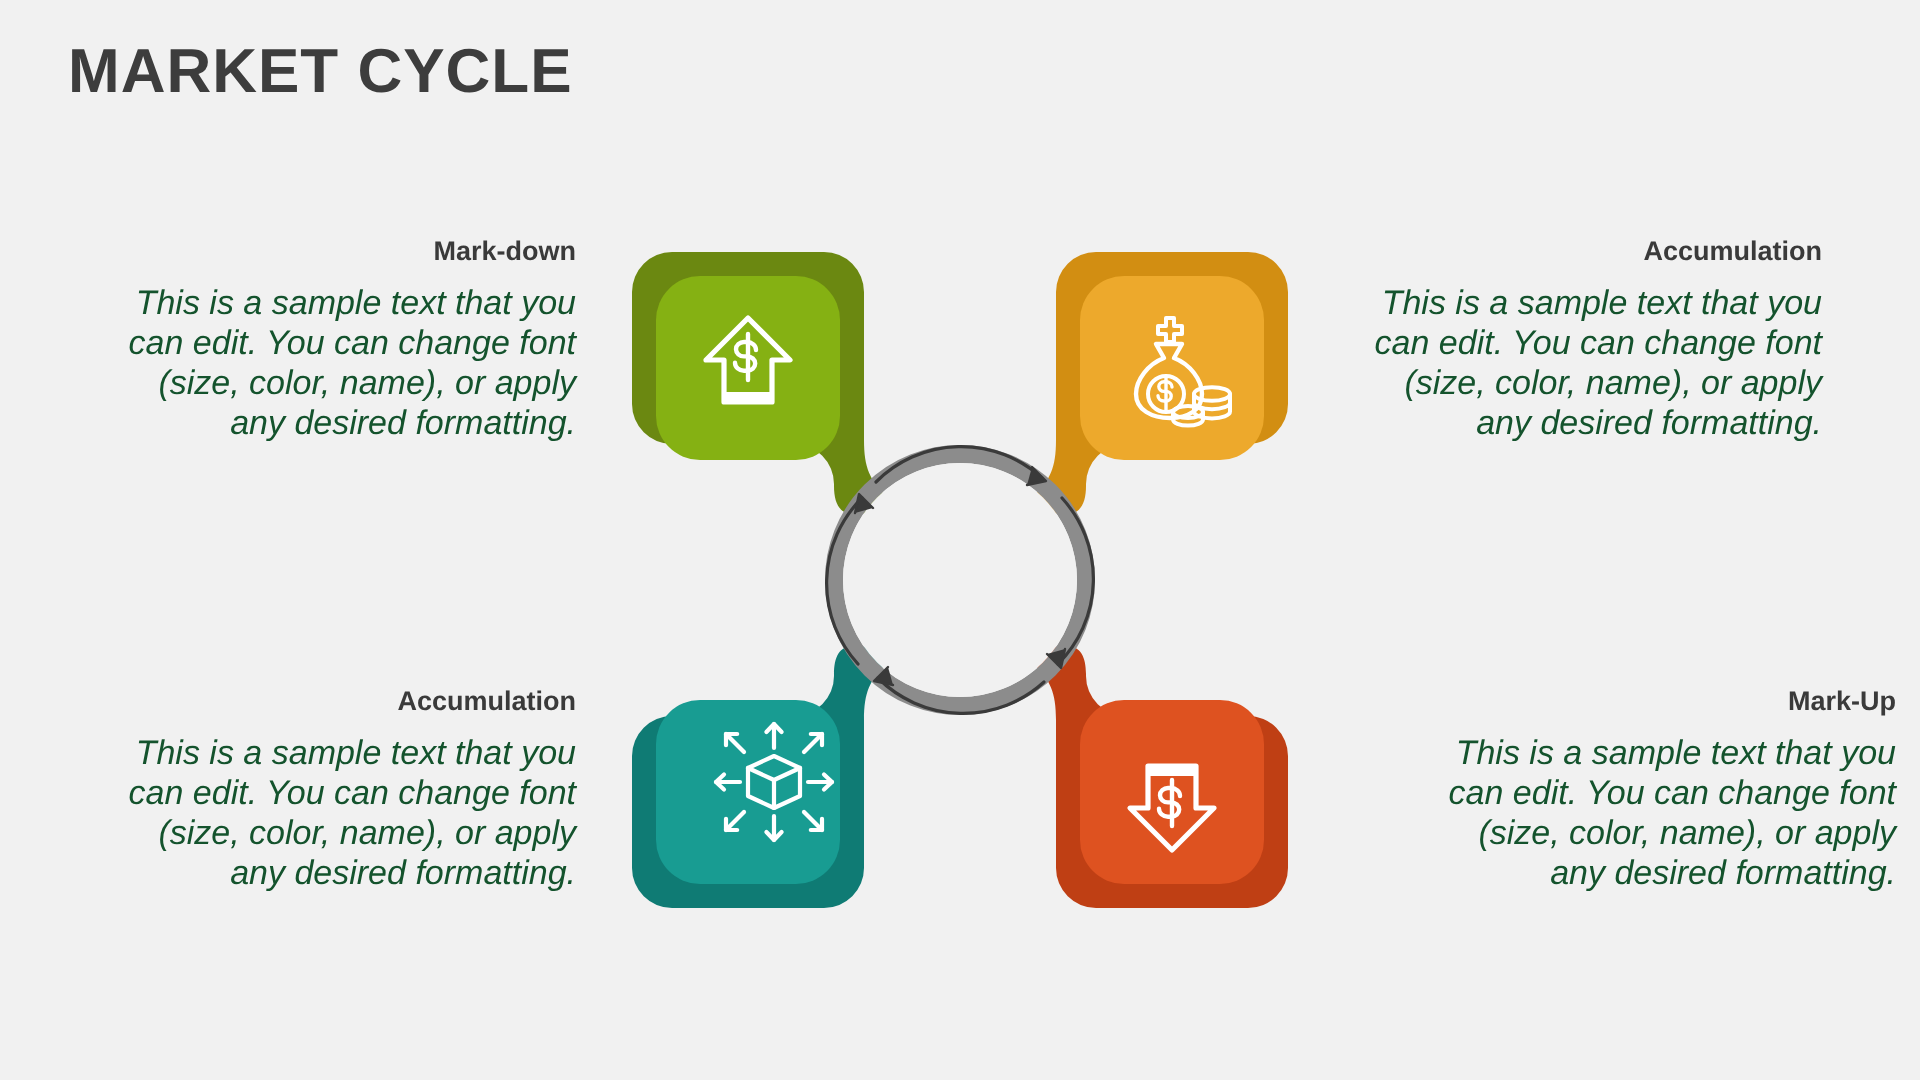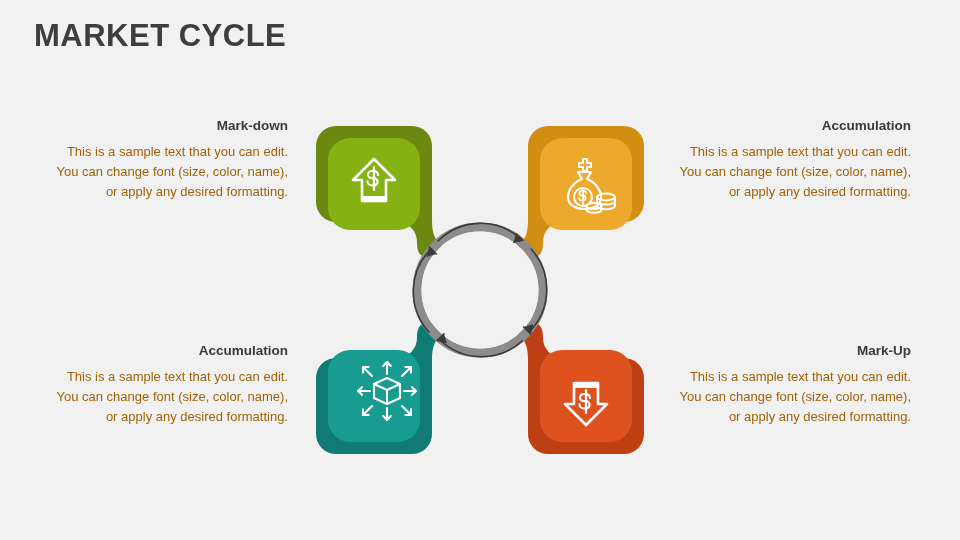--- a/index.html
+++ b/index.html
@@ -51,31 +51,32 @@
     width: 232px;
   }
   .text-block .tb-title {
     font-size: 13.5px;
     font-weight: bold;
     color: #3a3a3a;
     line-height: 18px;
     margin-bottom: 7px;
   }
   .text-block .tb-body {
-    font-size: 13px;
-    color: #a16207;
+    font-size: 17px;
+    font-style: italic;
+    color: #14532d;
     line-height: 20px;
   }
   .align-right { text-align: right; }
   .align-left  { text-align: right; }
 
   #block-markdown     { left: 56px;  top: 117px; }
   #block-distribution { left: 56px;  top: 342px; }
   #block-accumulation { left: 679px; top: 117px; }
-  #block-markup       { left: 679px; top: 342px; }
+  #block-markup       { left: 716px; top: 342px; }
 
   
   #diagram {
     position: absolute;
     left: 298px;
     top: 108px;
     width: 364px;
     height: 364px;
   }
   #diagram svg { display: block; }

